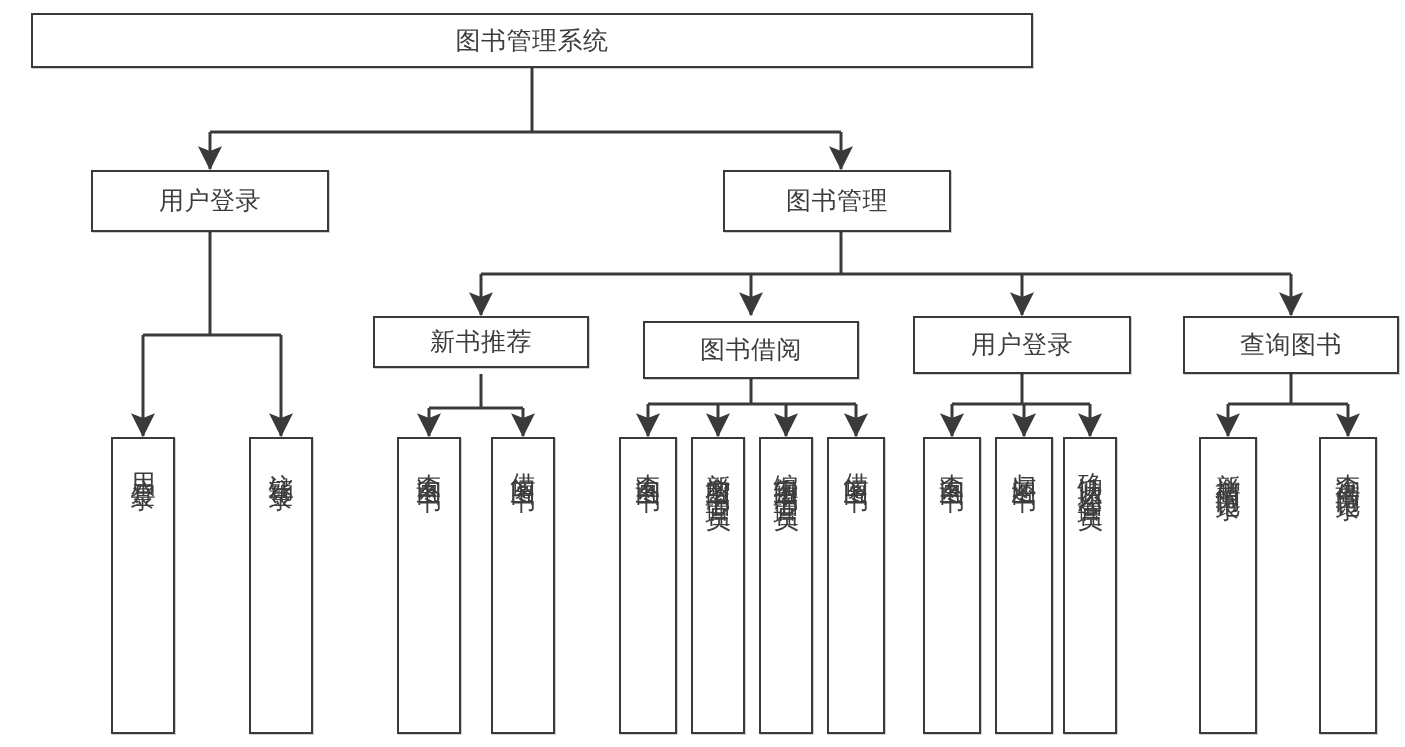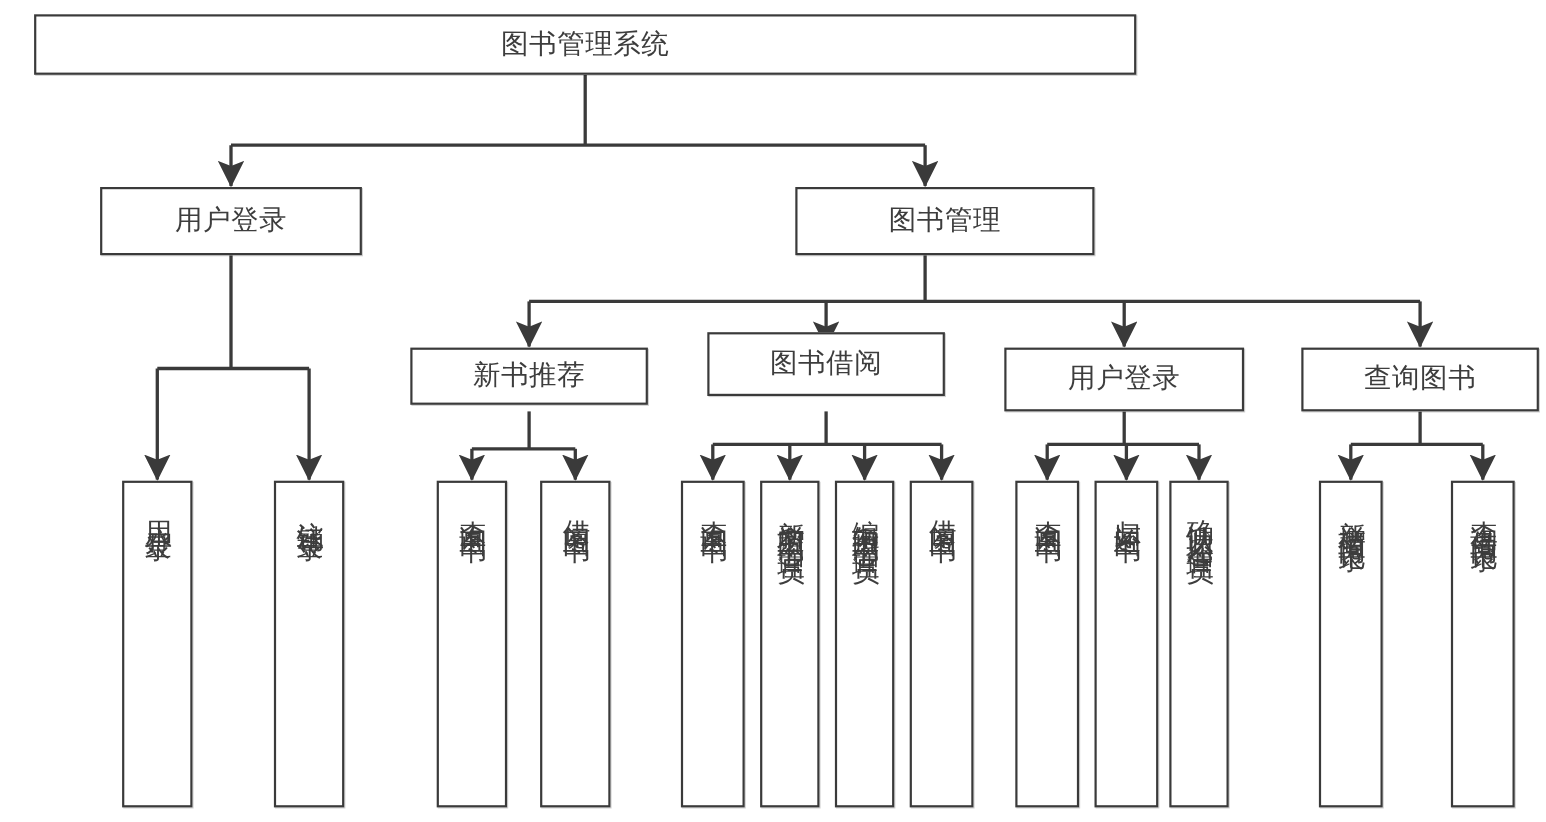--- a/index.html
+++ b/index.html
@@ -118,27 +118,27 @@
       </g>
   </svg>
 
   <div id="node-layer">
       <div class="node h" style="left: 20px; top: 13px; width: 1002px; height: 55px;">
         <div class="lbl">图书管理系统</div>
       </div>
       <div class="node h" style="left: 80px; top: 170px; width: 238px; height: 62px;">
         <div class="lbl">用户登录</div>
       </div>
-      <div class="node h" style="left: 712px; top: 170px; width: 272px; height: 62px;">
+      <div class="node h" style="left: 712px; top: 170px; width: 228px; height: 62px;">
         <div class="lbl">图书管理</div>
       </div>
       <div class="node h" style="left: 362px; top: 316px; width: 216px; height: 52px;">
         <div class="lbl">新书推荐</div>
       </div>
-      <div class="node h" style="left: 632px; top: 302px; width: 216px; height: 58px;">
+      <div class="node h" style="left: 632px; top: 321px; width: 216px; height: 58px;">
         <div class="lbl">图书借阅</div>
       </div>
       <div class="node h" style="left: 902px; top: 316px; width: 218px; height: 58px;">
         <div class="lbl">用户登录</div>
       </div>
       <div class="node h" style="left: 1172px; top: 316px; width: 216px; height: 58px;">
         <div class="lbl">查询图书</div>
       </div>
       <div class="node v" style="left: 100px; top: 437px; width: 64px; height: 297px;">
         <div class="lbl">用户登录</div>

